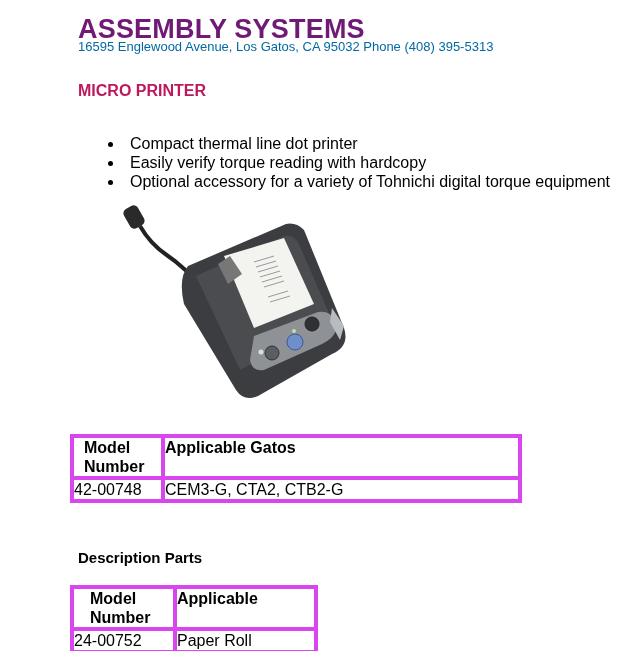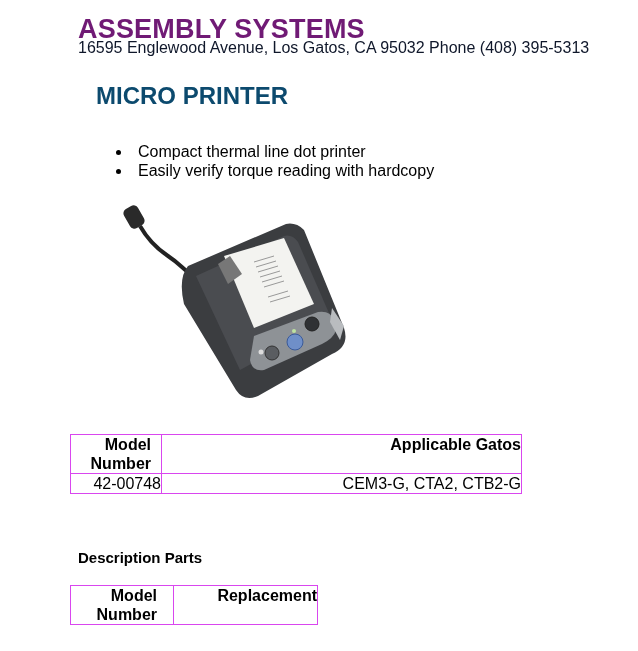--- a/index.html
+++ b/index.html
@@ -1,44 +1,45 @@
 <!DOCTYPE html>
 <html><head>
 <meta charset="utf-8">
 <style>
   html, body { margin:0; padding:0; background:#ffffff; }
   body { width:638px; height:651px; position:relative; overflow:hidden; font-family:"Liberation Sans", sans-serif; color:#000; }
   .abs { position:absolute; }
   .company { left:78px; top:14px; font-size:27px; font-weight:bold; color:#701a75; letter-spacing:0.2px; }
-  .address { left:78px; top:39px; font-size:16px; color:#0f172a; }
-  .title { left:96px; top:82px; font-size:24px; font-weight:bold; color:#0c4a6e; }
-  ul.bullets { position:absolute; left:100px; top:130px; margin:12px; padding:0; list-style:none; font-size:16px; }
+  .address { left:78px; top:39px; font-size:13px; color:#0369a1; }
+  .title { left:78px; top:82px; font-size:16px; font-weight:bold; color:#be185d; }
+  ul.bullets { position:absolute; left:100px; top:130px; margin:4px; padding:0; list-style:none; font-size:16px; }
   ul.bullets li { position:relative; padding-left:26px; height:19px; line-height:19px; }
   ul.bullets li::before { content:""; position:absolute; left:4px; top:8px; width:5px; height:5px; border-radius:50%; background:#000; }
   .photo { left:118px; top:200px; width:236px; height:200px; }
   table.grid { position:absolute; border-collapse:collapse; font-size:16px; }
-  table.grid td, table.grid th { border:1px solid #d946ef; padding:0; text-align:right; line-height:19px; }
+  table.grid td, table.grid th { border:4px solid #d946ef; padding:0; text-align:left; line-height:19px; }
   table.grid th { font-weight:bold; vertical-align:top; }
   .t1 { left:70px; top:434px; width:452px; }
   .t1 col.c1 { width:91px; }
   .t2 { left:70px; top:585px; width:248px; }
   .t2 col.c1 { width:103px; }
   .subhead { left:78px; top:549px; font-size:15px; font-weight:bold; }
 </style>
 </head>
 <body>
 
 <div class="abs company">ASSEMBLY SYSTEMS</div>
 <div class="abs address">16595 Englewood Avenue, Los Gatos, CA 95032 Phone (408) 395-5313</div>
 
 <div class="abs title">MICRO PRINTER</div>
 
 <ul class="bullets">
   <li>Compact thermal line dot printer</li>
   <li>Easily verify torque reading with hardcopy</li>
+  <li>Optional accessory for a variety of Tohnichi digital torque equipment</li>
 </ul>
 
 <div class="abs photo">
   <svg width="236" height="200" viewBox="0 0 236 200">
 
     <rect x="8" y="6" width="16" height="22" rx="5" transform="rotate(-30 16 17)" fill="#2a2a2a"></rect>
     <path d="M22 26 C30 40, 38 48, 50 56 S 64 68, 70 72" stroke="#222" stroke-width="4" fill="none"></path>
 
     <path d="M70 66 L168 24 Q178 22 186 30 L226 128 Q232 146 214 154 L140 196 Q126 202 118 190 L66 104 Q60 78 70 66 Z" fill="#3b3d40"></path>
     <path d="M78 76 L166 36 Q174 34 180 42 L214 120 L122 170 Z" fill="#4a4c50"></path>
@@ -88,16 +89,20 @@
 <div class="abs subhead">Description Parts</div>
 
 <table class="grid t2">
   <colgroup>
       <col class="c1">
       <col>
     </colgroup>
   <tbody>
       <tr>
     <th style="height:37px;padding:0 16px">Model Number</th>
-    <th>Replacement</th>
+    <th>Applicable</th>
+  </tr>
+  <tr>
+    <td>24-00752</td>
+    <td>Paper Roll</td>
   </tr>
 </tbody>
   </table>
 
 </body></html>

